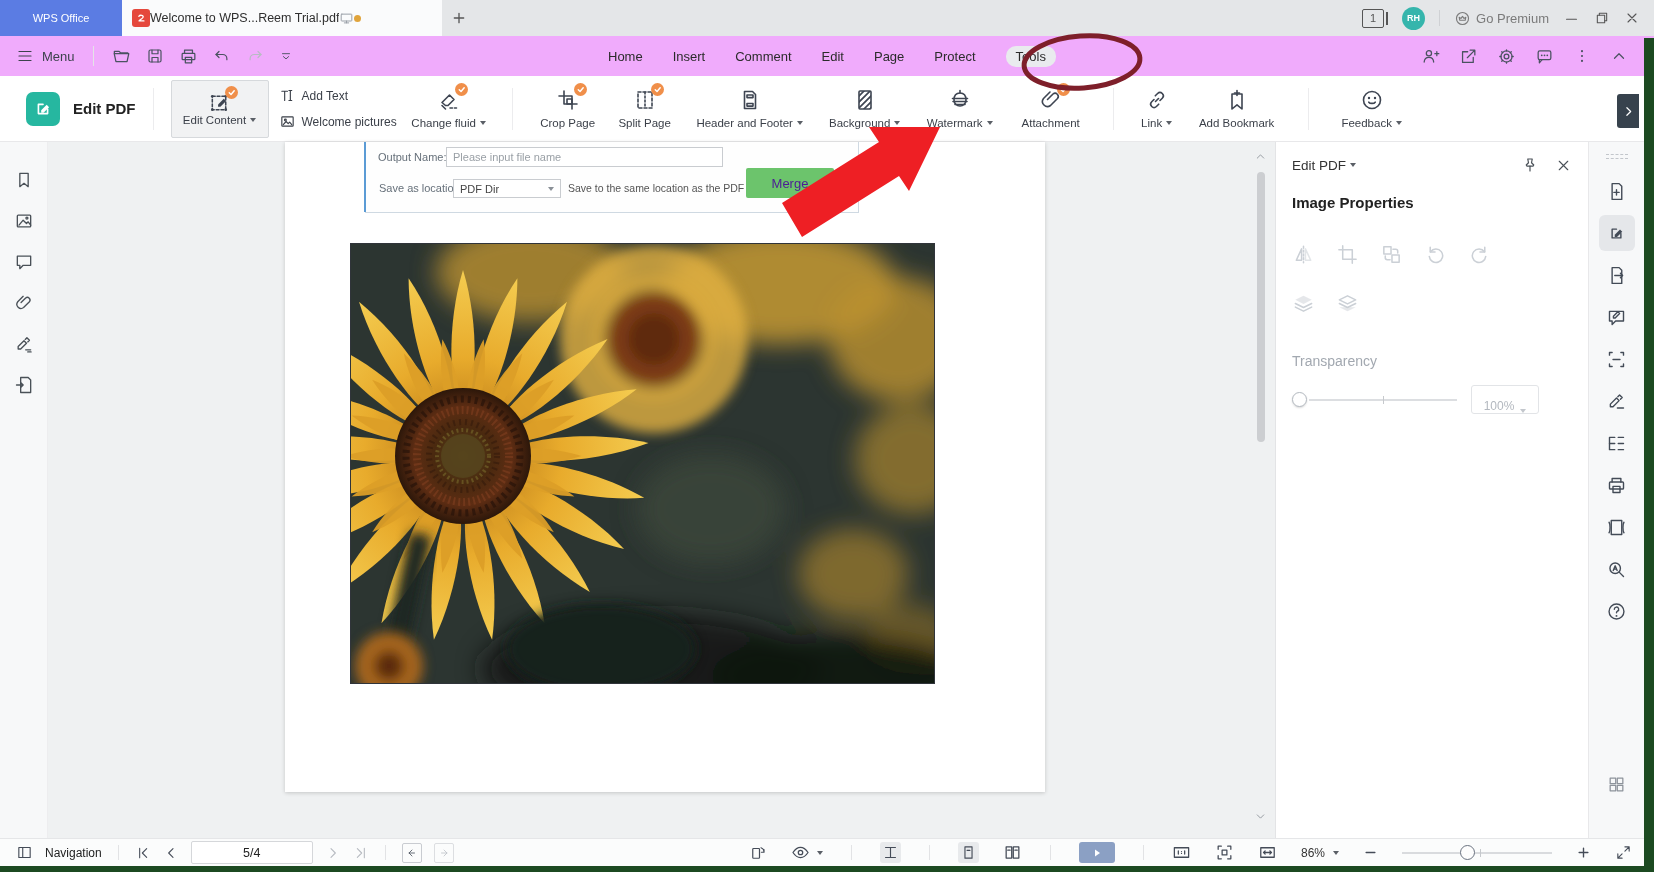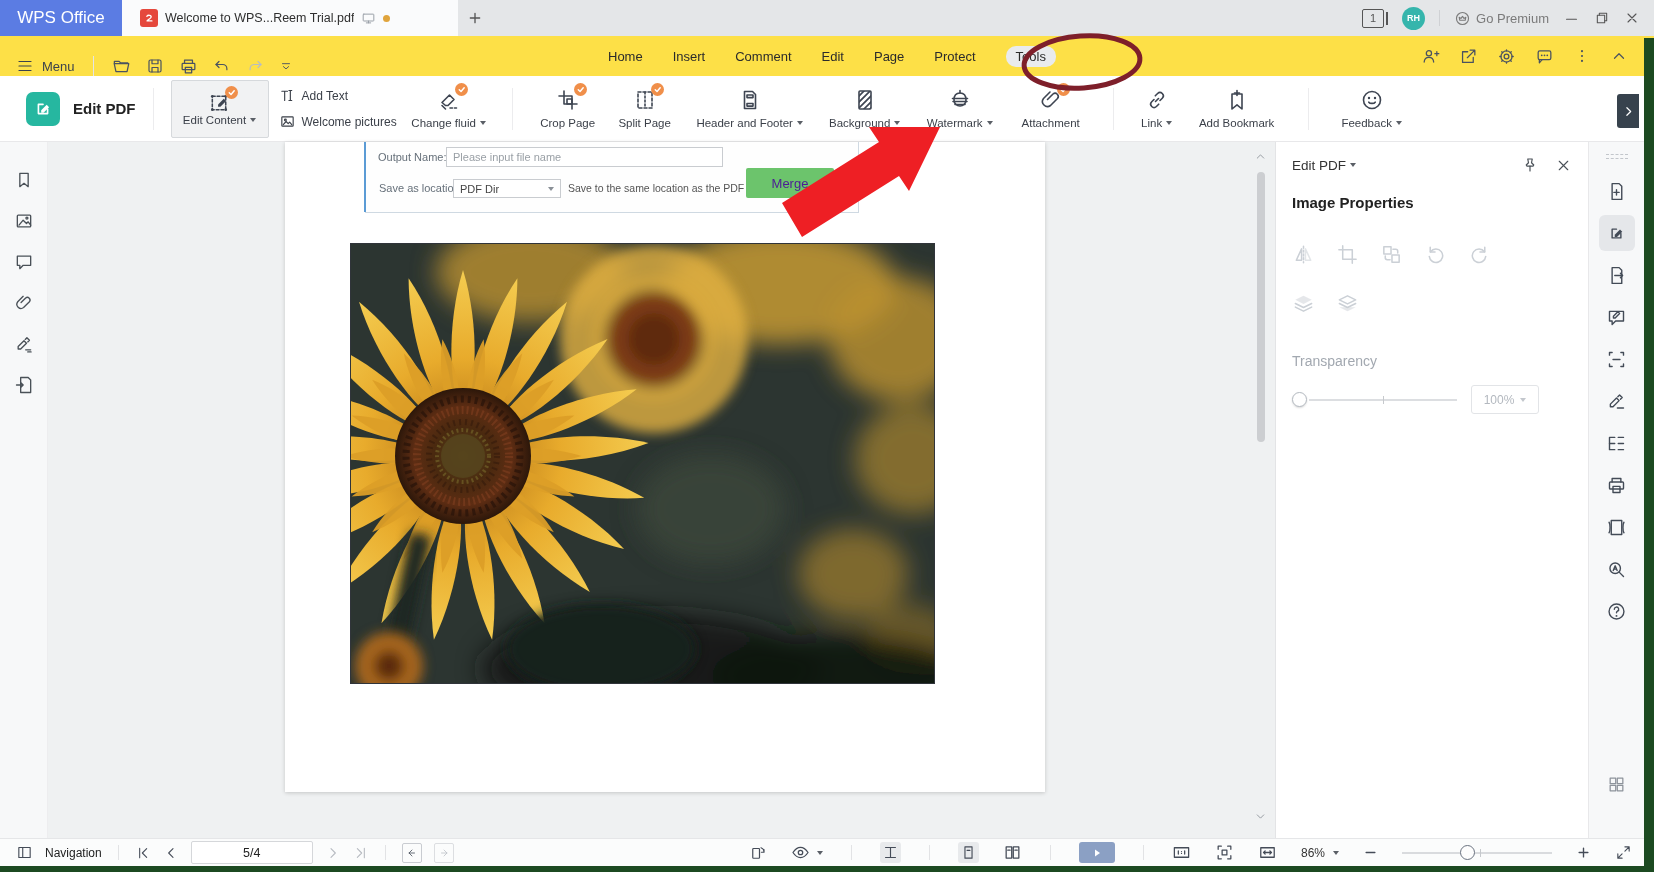--- a/index.html
+++ b/index.html
@@ -2,33 +2,33 @@
 <html><head>
 <meta charset="utf-8">
 <style>
   html,body{margin:0;padding:0;background:#fff}
   .app{position:relative;width:1654px;height:872px;overflow:hidden;
        font-family:"Liberation Sans",sans-serif;color:#333;background:#fff}
   .i{stroke:currentColor;fill:none;stroke-width:1.6;stroke-linecap:round;stroke-linejoin:round;display:block}
   .i .f{fill:currentColor;stroke:none}
   
   .titlebar{position:absolute;left:0;top:0;width:100%;height:36px;background:#e4e6e8;display:flex;align-items:stretch}
-  .wps-tab{width:122px;background:#5b7ce3;color:#fff;font-size:17px;display:flex;align-items:center;justify-content:center}
-  .doc-tab{width:300px;background:#fafbfc;display:flex;align-items:center;gap:7px;padding:0 18px;font-size:12.5px;color:#2f2f2f}
+  .wps-tab{width:122px;background:#5b7ce3;color:#fff;font-size:11px;display:flex;align-items:center;justify-content:center}
+  .doc-tab{width:300px;background:#fafbfc;display:flex;align-items:center;padding:0 10px;font-size:12.5px;color:#2f2f2f}
   .pdf-badge{width:18px;height:18px;border-radius:3px;background:#e5483c;display:flex;align-items:center;justify-content:center;flex:0 0 auto}
   .tb-dot{width:7px;height:7px;border-radius:50%;background:#e0a43c}
   .newtab{width:34px;display:flex;align-items:center;justify-content:center;color:#555}
   .tb-right{margin-left:auto;display:flex;align-items:center;gap:14px;padding-right:14px;color:#555}
   .win-count{min-width:16px;height:17px;border:1.5px solid #555;border-radius:2px;font-size:11px;display:flex;align-items:center;justify-content:center;padding:0 2px}
   .win-count-bar{width:2px;height:13px;background:#555;margin-left:2px}
   .avatar{width:23px;height:23px;border-radius:50%;background:#35b5ac;color:#fff;font-size:9px;font-weight:bold;display:flex;align-items:center;justify-content:center}
   .premium{display:flex;align-items:center;gap:5px;color:#7b7b7b;font-size:13px}
   .tb-sep{width:1px;height:16px;background:#cfd1d4}
   
-  .menubar{position:absolute;left:0;top:36px;width:100%;height:40px;background:#fde047;display:flex;align-items:flex-end}
+  .menubar{position:absolute;left:0;top:36px;width:100%;height:40px;background:#f0abfc;display:flex;align-items:center}
   .menu-left{display:flex;align-items:center;gap:8px;padding-left:16px;color:#3c424c;font-size:13px}
   .mb-sep{width:1px;height:20px;background:#e4e4e6;margin:0 10px}
   .quick-icons{display:flex;align-items:center;gap:15px;color:#4a5260}
   .menu-tabs{position:absolute;left:608px;top:0;height:40px;display:flex;align-items:center;gap:30px;font-size:13px;color:#2b2b2b}
   .tools-pill{background:#e9ebee;border-radius:10px;padding:3px 10px}
   .menu-right{position:absolute;right:26px;top:0;height:40px;display:flex;align-items:center;gap:19px;color:#4a5260}
   
   .toolbar{position:absolute;left:0;top:76px;width:100%;height:66px;background:#fff;border-bottom:1px solid #e8e8ea;display:flex;align-items:center;padding-left:26px;box-sizing:border-box}
   .app-ic{width:34px;height:34px;border-radius:7px;background:#26b7a0;display:flex;align-items:center;justify-content:center}
   .app-label{font-size:15px;font-weight:bold;color:#222;margin-left:13px}
@@ -65,21 +65,21 @@
   .panel-head .sp{flex:1}
   .panel-title{display:flex;align-items:center}
   .sec-title{margin-top:20px;font-size:15px;font-weight:bold;color:#222}
   .p-icons{display:flex;gap:21px;margin-top:32px;color:#cbd0d6}
   .p-icons2{display:flex;gap:21px;margin-top:26px;color:#cbd0d6}
   .transp-lbl{margin-top:38px;font-size:14px;color:#a2a8b0}
   .slider-row{display:flex;align-items:center;margin-top:16px}
   .sl-handle{width:13px;height:13px;border-radius:50%;background:#fff;border:1.5px solid #b4bac1;box-shadow:0 1px 2px rgba(0,0,0,.15);flex:0 0 auto}
   .sl-track{position:relative;width:148px;height:2px;background:#dcdee1;margin-left:2px}
   .sl-tick{position:absolute;left:50%;top:-3px;width:1px;height:8px;background:#c6c9cd}
-  .transp-box{margin-left:14px;width:66px;height:27px;border:1px solid #e2e4e7;border-radius:3px;display:flex;align-items:center;justify-content:center;gap:6px;font-size:12px;color:#b3b8bf}
+  .transp-box{margin-left:14px;width:66px;height:27px;border:1px solid #e2e4e7;border-radius:3px;display:flex;align-items:flex-end;justify-content:center;gap:6px;font-size:12px;color:#b3b8bf}
   .transp-box .caret{border-top-color:#c3c7cd;margin-left:0}
   
   .right-rail{position:absolute;left:1588px;top:0;width:56px;height:100%;background:#f7f8f9;border-left:1px solid #e8e8ea;box-sizing:border-box;display:flex;flex-direction:column;align-items:center;padding-top:12px;color:#434b57}
   .drag-handle{display:flex;flex-direction:column;gap:3px;margin-bottom:14px}
   .drag-handle div{width:22px;height:0;border-top:1.5px dashed #c2c6cb}
   .rr-item{width:36px;height:36px;display:flex;align-items:center;justify-content:center;margin-bottom:6px;border-radius:6px}
   .rr-item.sel{background:#e5e7ea}
   .rr-grid{position:absolute;bottom:44px;left:0;width:100%;display:flex;justify-content:center;color:#8d939b}
   
   .statusbar{position:absolute;left:0;top:838px;width:100%;height:28px;background:#fbfcfc;border-top:1px solid #e5e6e8;display:flex;align-items:center;font-size:12px;color:#333;padding:0 22px 0 16px;box-sizing:border-box}

